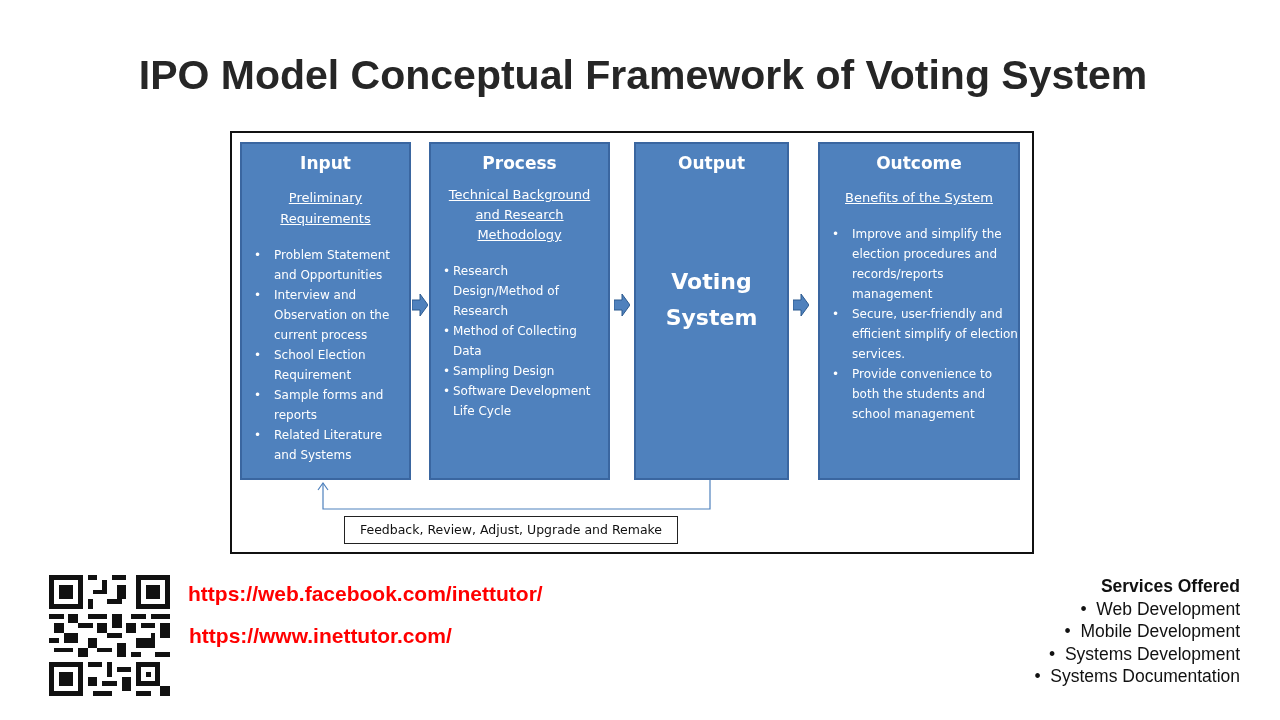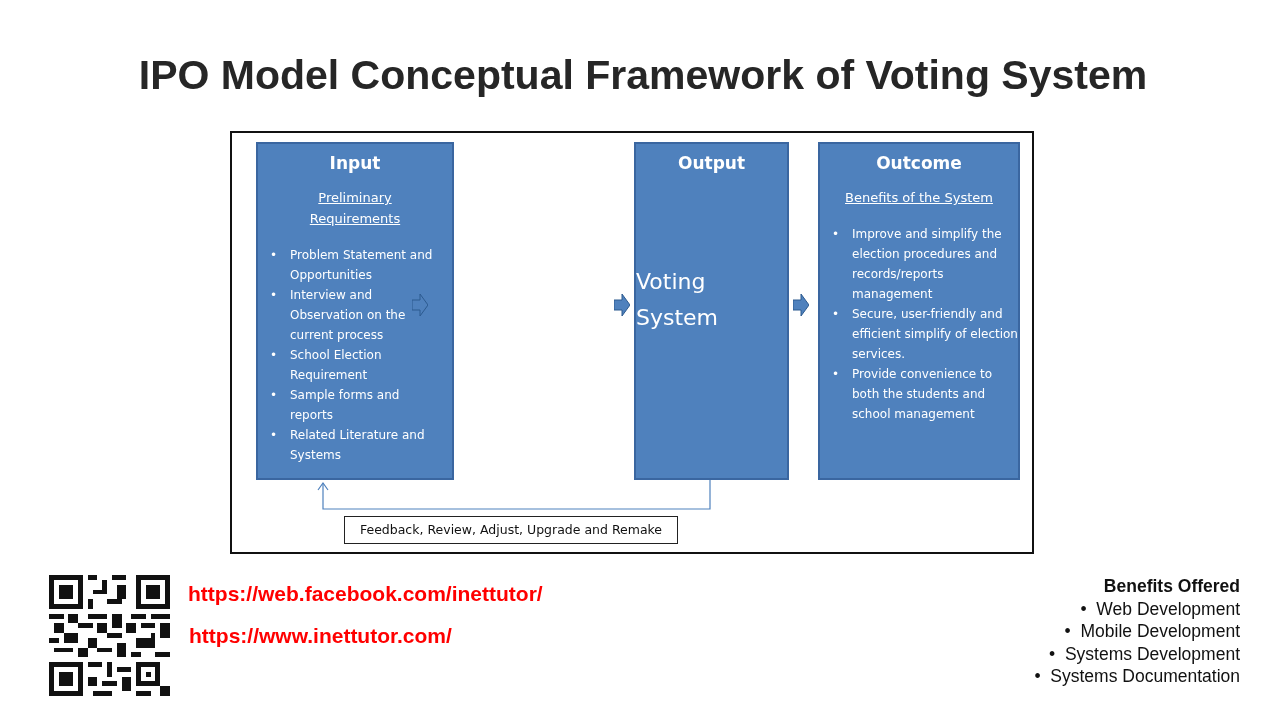--- a/index.html
+++ b/index.html
@@ -11,52 +11,62 @@
   .box .sub { text-align:center; font-size:13px; text-decoration:underline; line-height:21px; margin-top:14px; }
   .box ul { list-style:none; margin:0; padding:0; font-size:12px; line-height:20px; }
   .box li { position:relative; }
   .box li::before { content:"\2022"; position:absolute; }
   .b-input ul { margin:16px 0 0 32px; padding-right:8px; }
   .b-input li::before { left:-20px; }
   .b-process ul { margin:16px 0 0 22px; padding-right:6px; }
   .b-process li::before { left:-10px; }
   .b-outcome ul { margin:16px 0 0 32px; }
   .b-outcome li::before { left:-20px; }
-  .b-output .big { text-align:left; font-weight:normal; font-size:22px; line-height:36px; position:absolute; top:120px; width:100%; }
+  .b-output .big { text-align:center; font-weight:bold; font-size:22px; line-height:36px; position:absolute; top:120px; width:100%; }
   .arrow { position:absolute; top:161px; width:16px; height:22px; }
   .fb-label { position:absolute; left:112px; top:383px; width:334px; height:28px; border:1px solid #222; box-sizing:border-box; font-family:"DejaVu Sans", sans-serif; font-size:12.5px; color:#111; text-align:center; line-height:26px; background:#fff; }
   .qr { position:absolute; left:49px; top:575px; width:121px; height:121px; }
   .link { position:absolute; color:#ff0000; font-weight:bold; font-size:21px; text-decoration:none; }
   .services { position:absolute; right:40px; top:575px; text-align:right; font-size:17.5px; color:#111; line-height:22.5px; }
   .services .s-title { font-weight:bold; }
   .services .s-item::before { content:"\2022\00a0\00a0"; }
 </style>
 </head>
 <body>
 
 <div class="title">IPO Model Conceptual Framework of Voting System</div>
 
 <div class="frame">
 
-  <div class="box b-input" style="left:24px; width:198px;">
+  <div class="box b-input" style="left:8px; width:171px;">
     <div class="hdr">Input</div>
     <div class="sub" style="padding:0 16px;">Preliminary Requirements</div>
     <ul>
       <li>Problem Statement and Opportunities</li>
       <li>Interview and Observation on the current process</li>
       <li>School Election Requirement</li>
       <li>Sample forms and reports</li>
       <li>Related Literature and Systems</li>
     </ul>
   </div>
 
   <svg class="arrow" style="left:180px;" viewBox="0 0 16 22">
     <polygon points="0,6 8,6 8,0 16,11 8,22 8,16 0,16" fill="#4f81bd" stroke="#2c5a8f" stroke-width="1"></polygon>
   </svg>
 
+  <div class="box b-process" style="left:197px; width:181px;">
+    <div class="hdr">Process</div>
+    <div class="sub" style="line-height:20px; margin-top:12px; padding:0 4px;">Technical Background and Research Methodology</div>
+    <ul>
+      <li>Research Design/Method of Research</li>
+      <li>Method of Collecting Data</li>
+      <li>Sampling Design</li>
+      <li>Software Development Life Cycle</li>
+    </ul>
+  </div>
 
   <svg class="arrow" style="left:382px;" viewBox="0 0 16 22">
     <polygon points="0,6 8,6 8,0 16,11 8,22 8,16 0,16" fill="#4f81bd" stroke="#2c5a8f" stroke-width="1"></polygon>
   </svg>
 
   <div class="box b-output" style="left:402px; width:155px;">
     <div class="hdr">Output</div>
     <div class="big">
       <div>Voting</div>
       <div>System</div>
@@ -139,18 +149,18 @@
       <rect x="23" y="23" width="2" height="2"></rect>
       <rect x="9" y="24" width="4" height="1"></rect>
       <rect x="18" y="24" width="3" height="1"></rect>
   </g>
 </svg>
 
 <a class="link" style="left:188px; top:582px;">https://web.facebook.com/inettutor/</a>
 <a class="link" style="left:189px; top:624px;">https://www.inettutor.com/</a>
 
 <div class="services">
-  <div class="s-title">Benefits Offered</div>
+  <div class="s-title">Services Offered</div>
   <div class="s-item">Web Development</div>
   <div class="s-item">Mobile Development</div>
   <div class="s-item">Systems Development</div>
   <div class="s-item">Systems Documentation</div>
 </div>
 
 </body></html>

